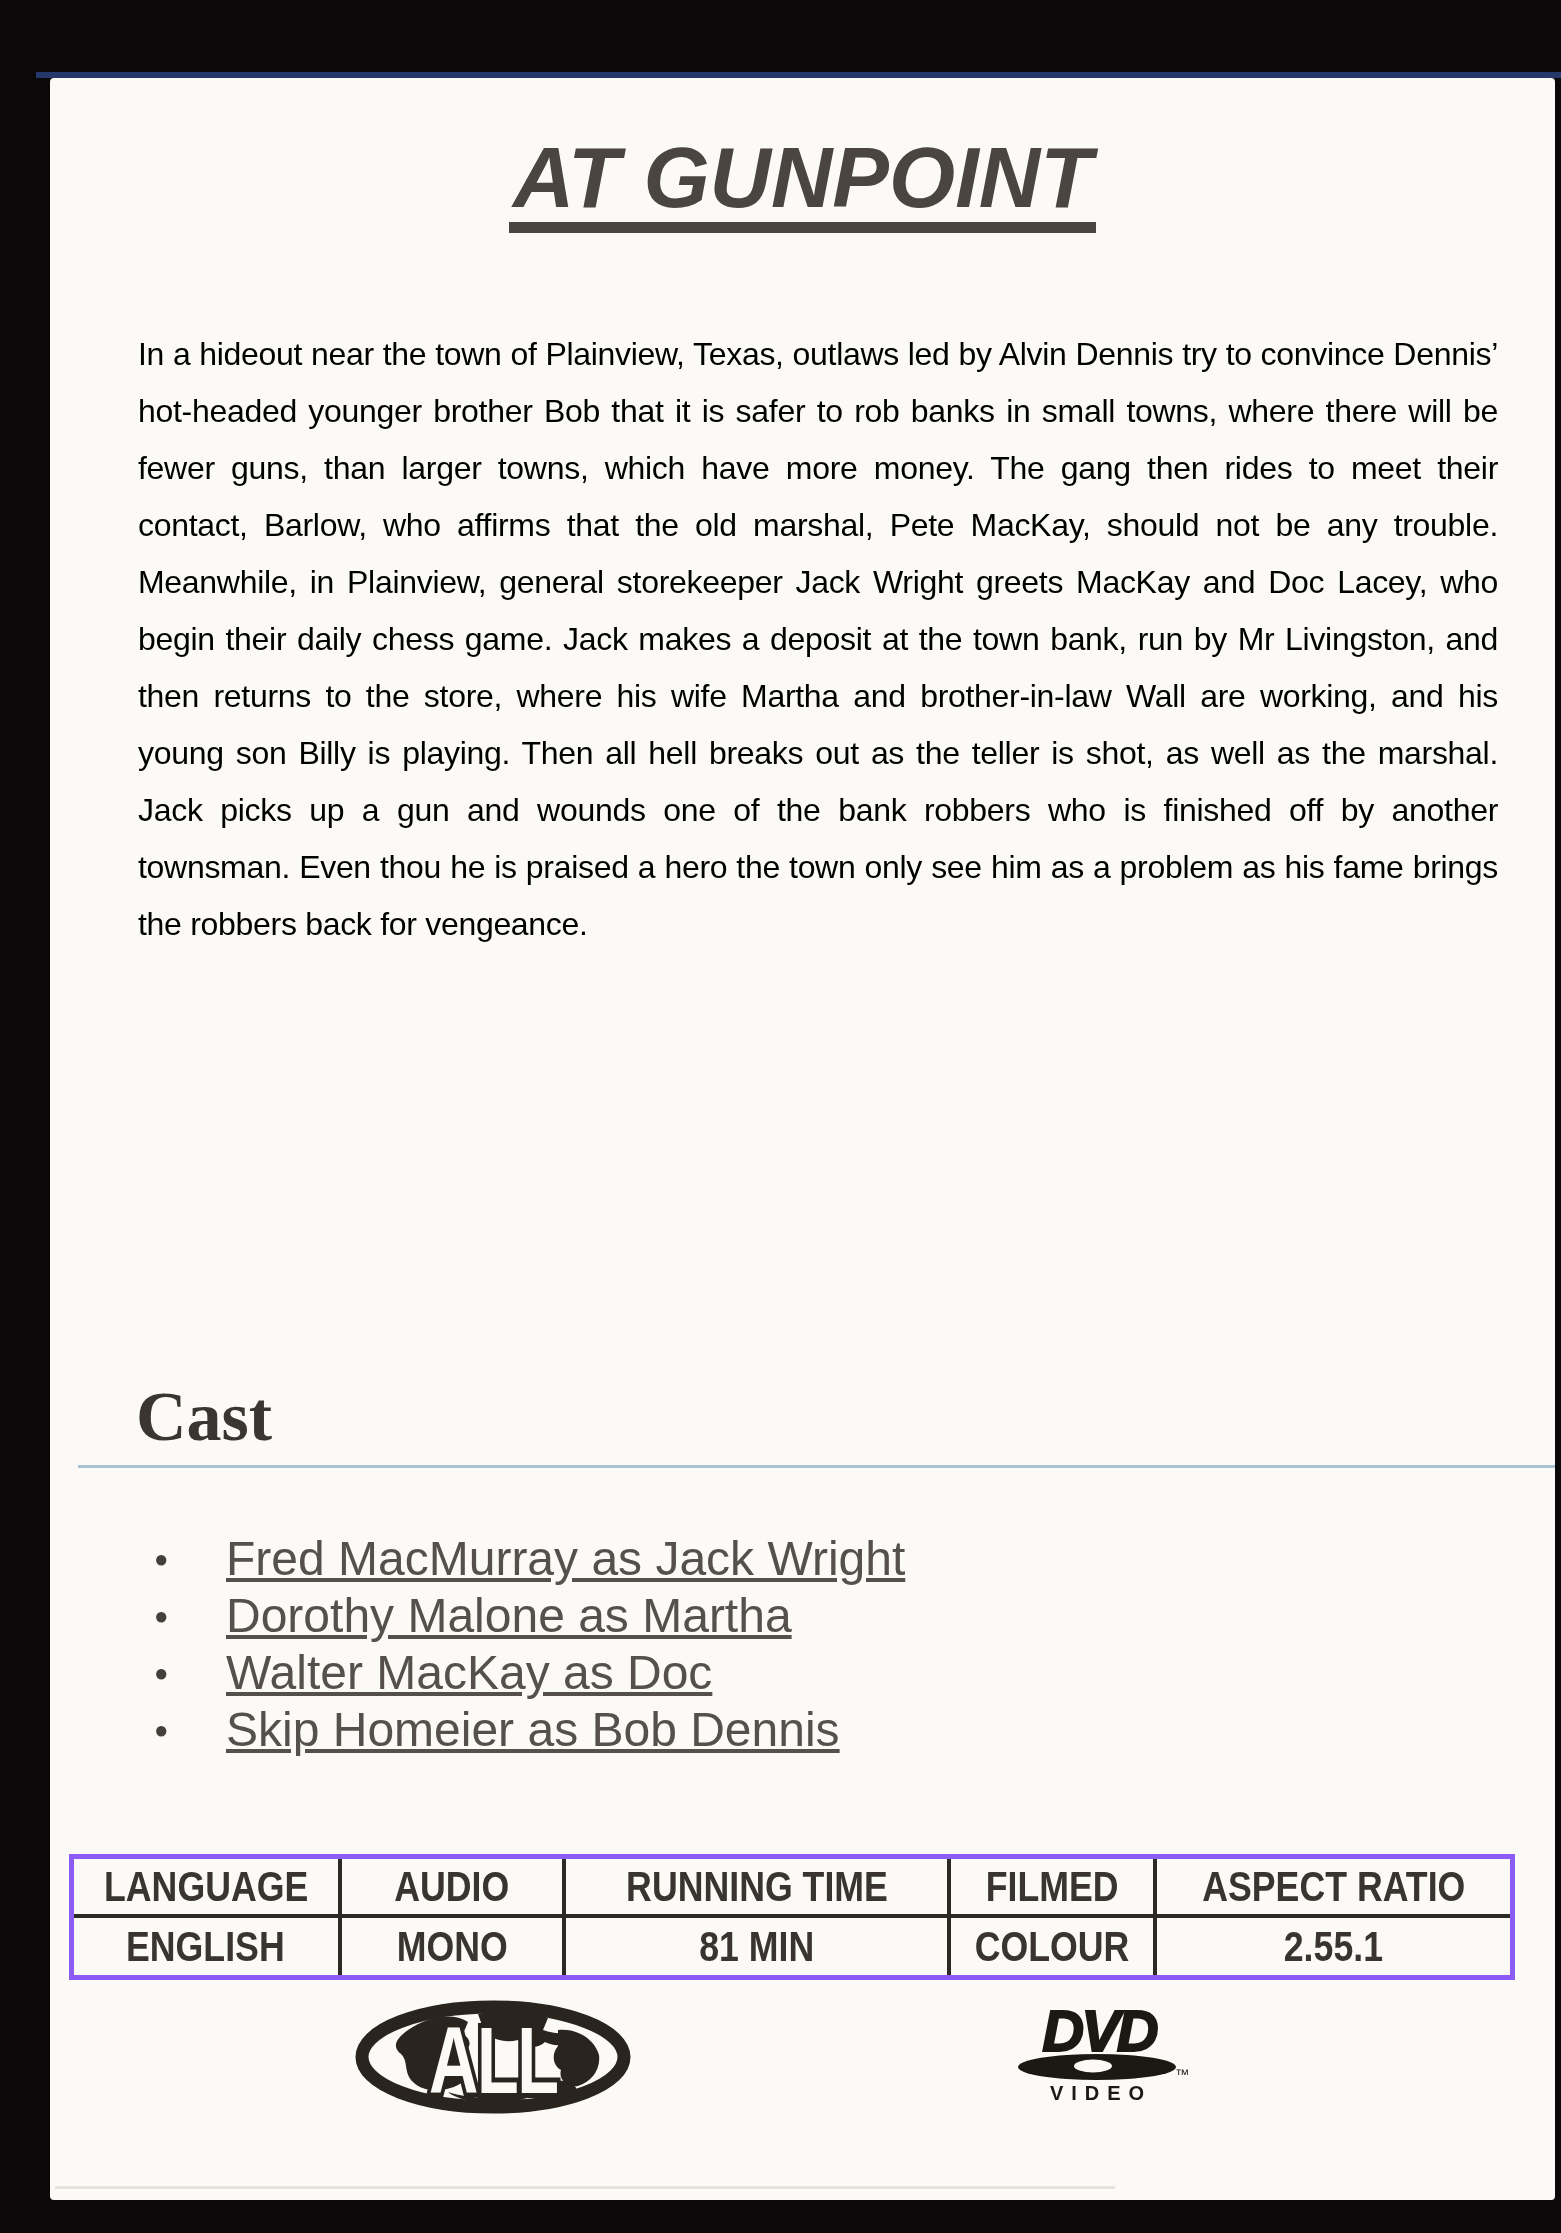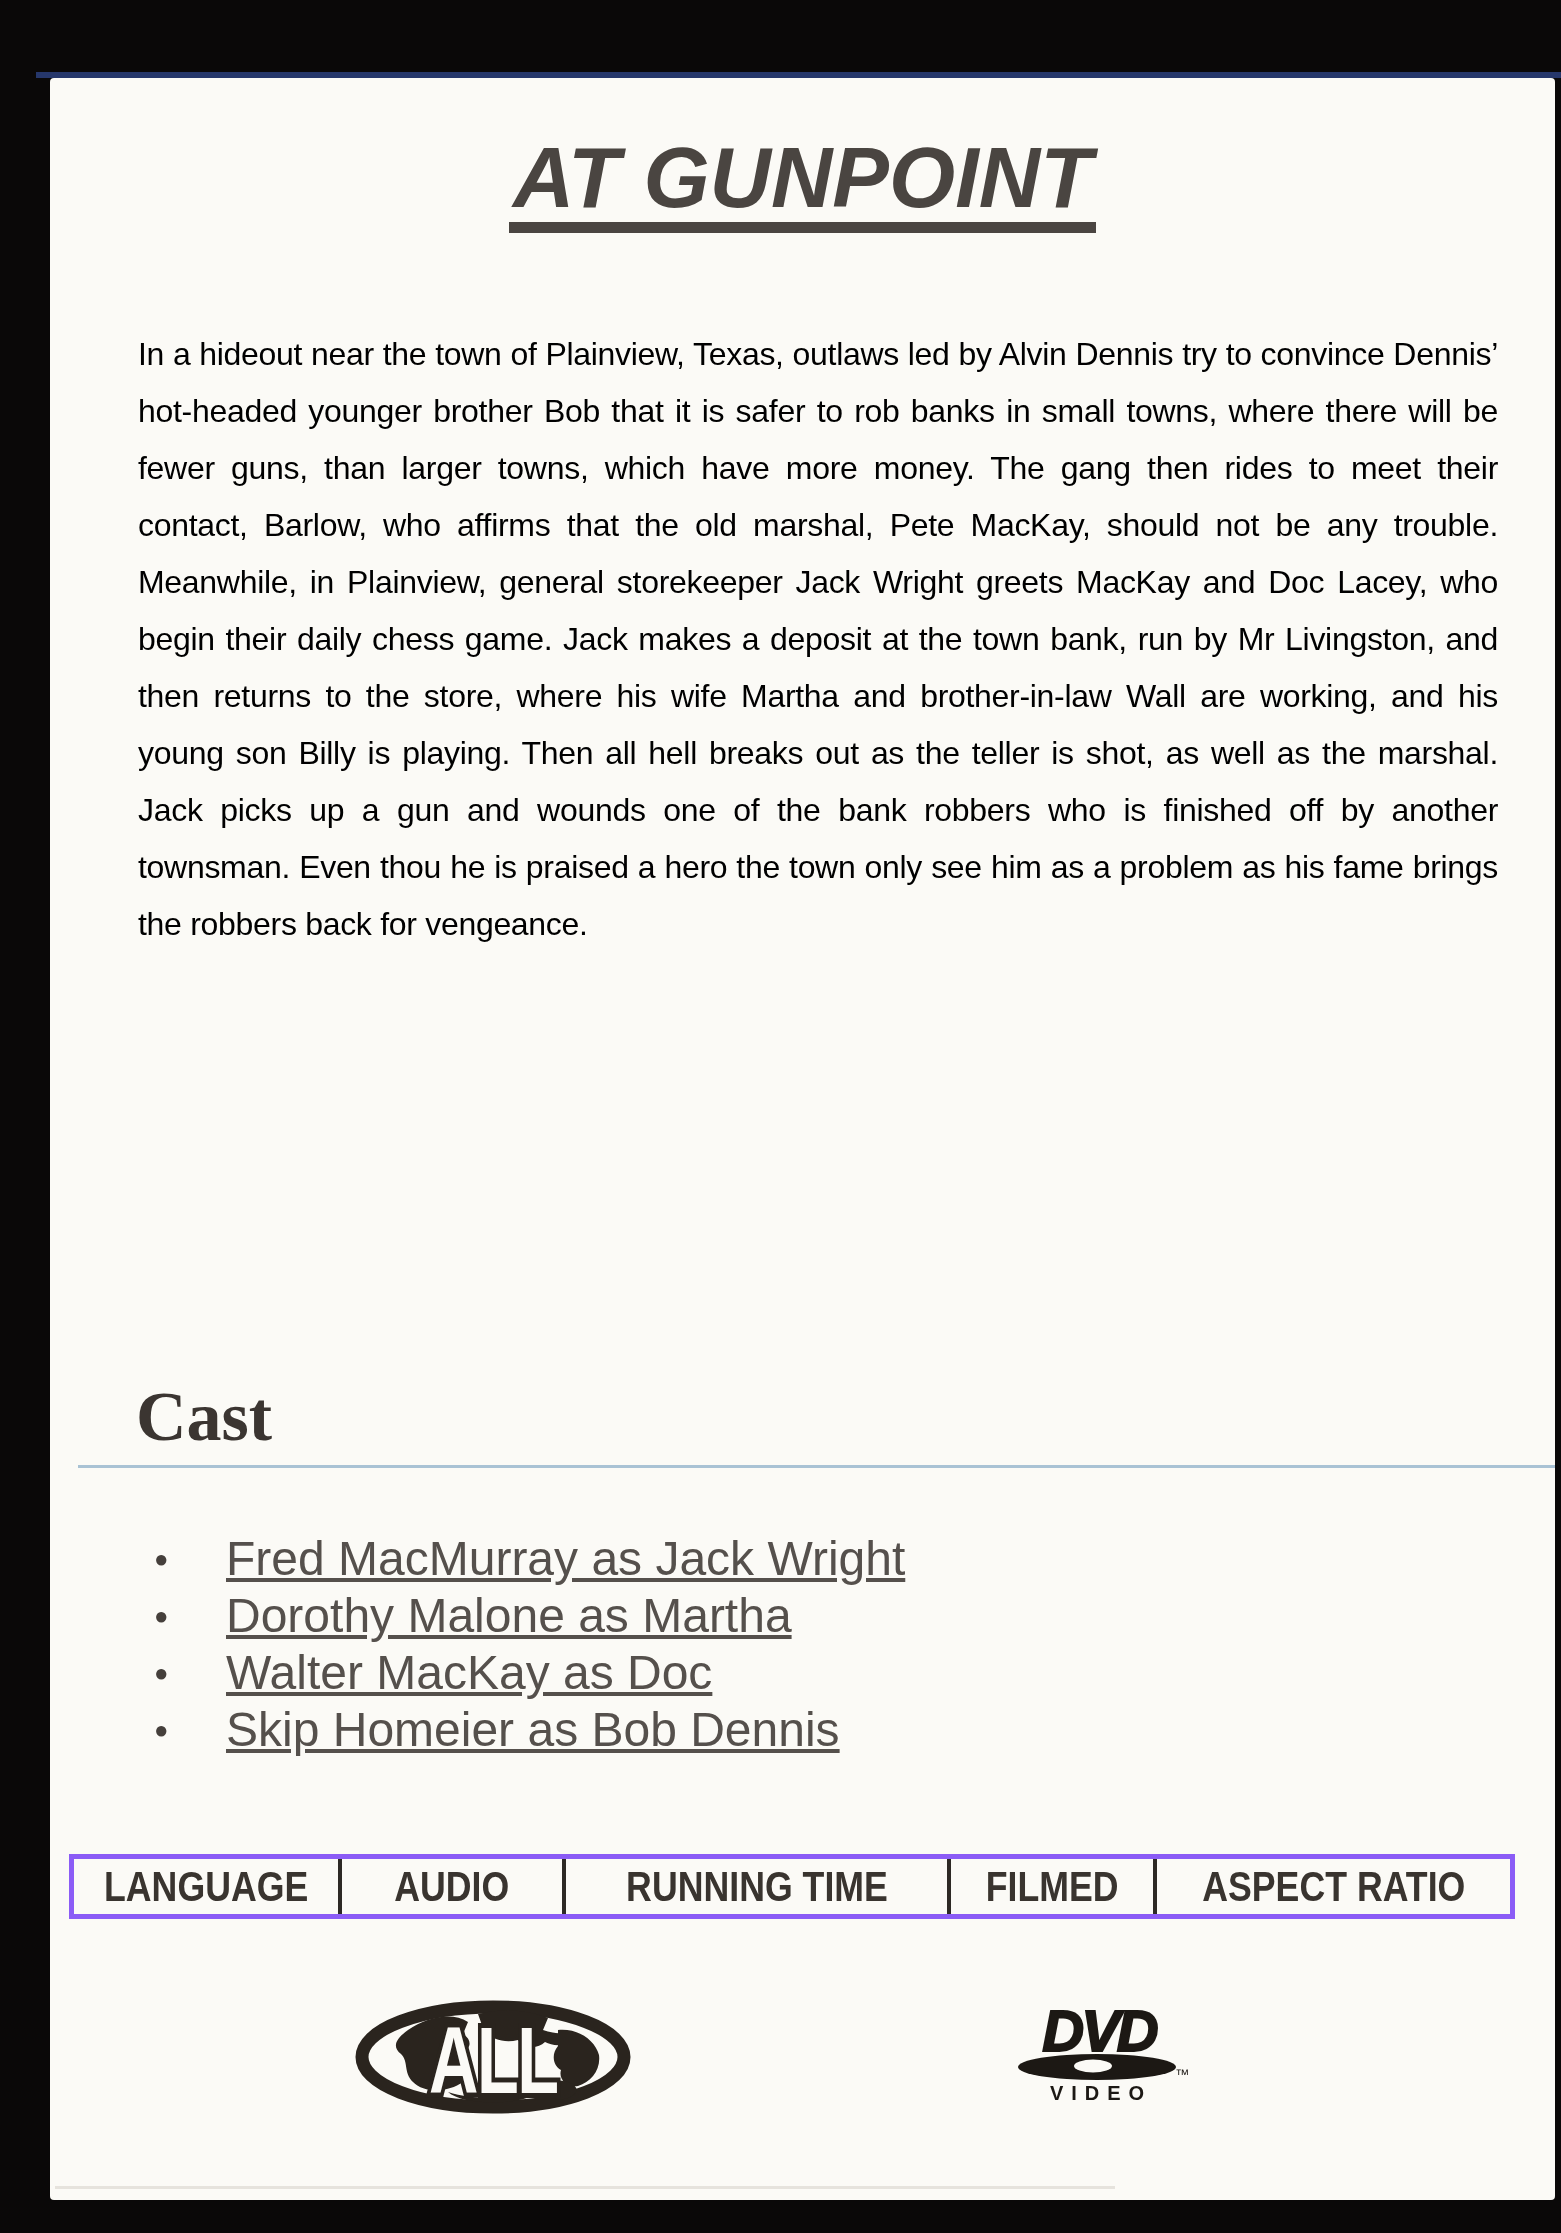--- a/index.html
+++ b/index.html
@@ -120,20 +120,27 @@
         <col style="width:24.8%">
     </colgroup>
     <tbody>
         <tr class="hdr">
       <td><span class="cell-text">LANGUAGE</span></td>
       <td><span class="cell-text">AUDIO</span></td>
       <td><span class="cell-text">RUNNING TIME</span></td>
       <td><span class="cell-text">FILMED</span></td>
       <td><span class="cell-text">ASPECT RATIO</span></td>
     </tr>
+    <tr class="val">
+      <td><span class="cell-text">ENGLISH</span></td>
+      <td><span class="cell-text">MONO</span></td>
+      <td><span class="cell-text">81 MIN</span></td>
+      <td><span class="cell-text">COLOUR</span></td>
+      <td><span class="cell-text">2.55.1</span></td>
+    </tr>
   </tbody>
     </table>
 
   <svg class="logo-all" viewBox="0 0 280 115" aria-hidden="true">
     <ellipse cx="140" cy="57" rx="131" ry="50" fill="#fbfaf6" stroke="#2a241e" stroke-width="13"></ellipse>
     <path fill="#2a241e" d="M55,30 C75,16 100,12 115,22 L110,34 C120,40 118,50 108,52 C120,58 122,72 110,82 C96,92 72,94 60,82 C50,72 56,62 48,54 C38,46 44,38 55,30 Z"></path>
     <path fill="#2a241e" d="M125,14 C150,8 175,10 195,18 L190,30 C200,34 210,32 220,38 C212,48 200,46 192,42 C184,50 170,48 165,40 C150,44 135,38 130,28 Z"></path>
     <path fill="#2a241e" d="M205,30 C225,28 242,40 246,55 C248,70 238,82 225,86 C215,88 205,80 208,70 C200,66 198,54 205,46 Z"></path>
     <path fill="#2a241e" d="M195,82 C208,78 222,82 224,90 C220,100 204,102 194,96 Z"></path>
     <path fill="#2a241e" d="M95,92 C120,100 160,100 185,92 C170,106 110,106 95,92 Z"></path>

